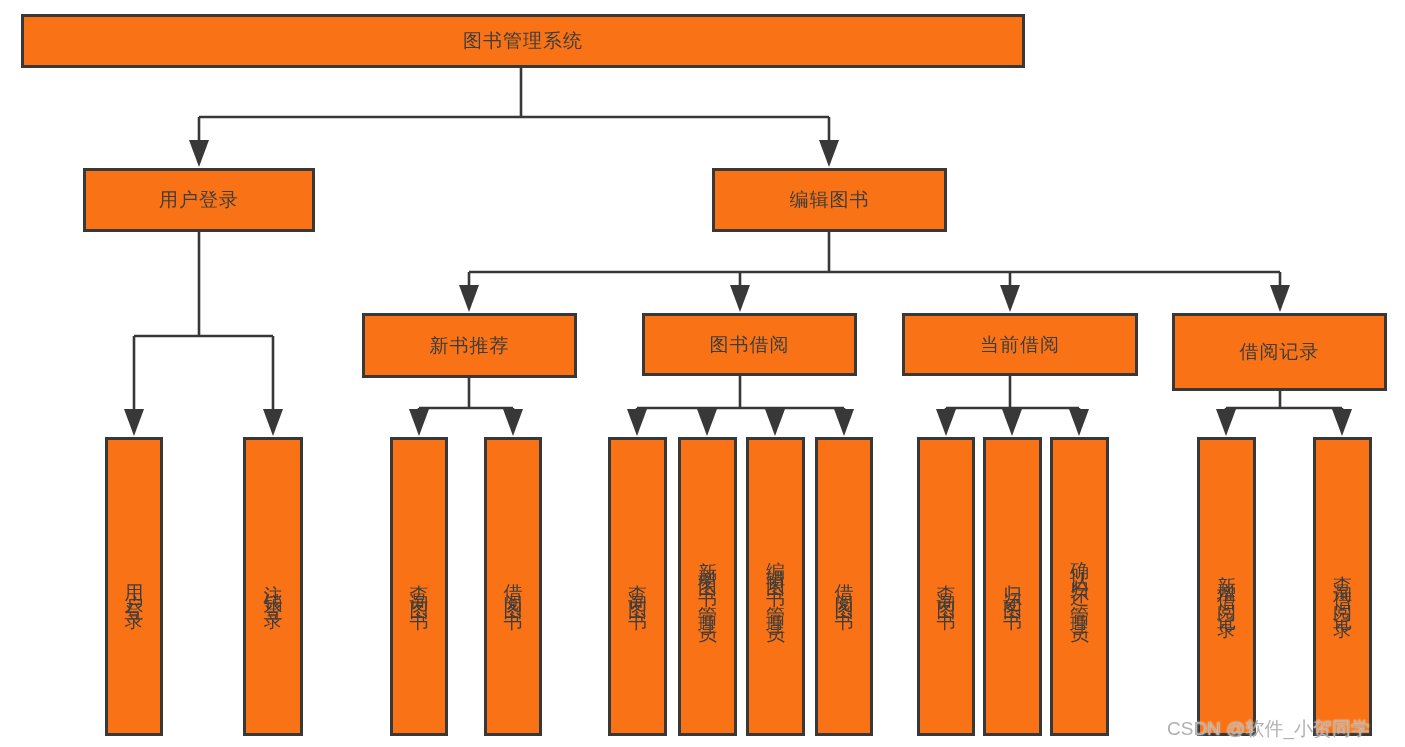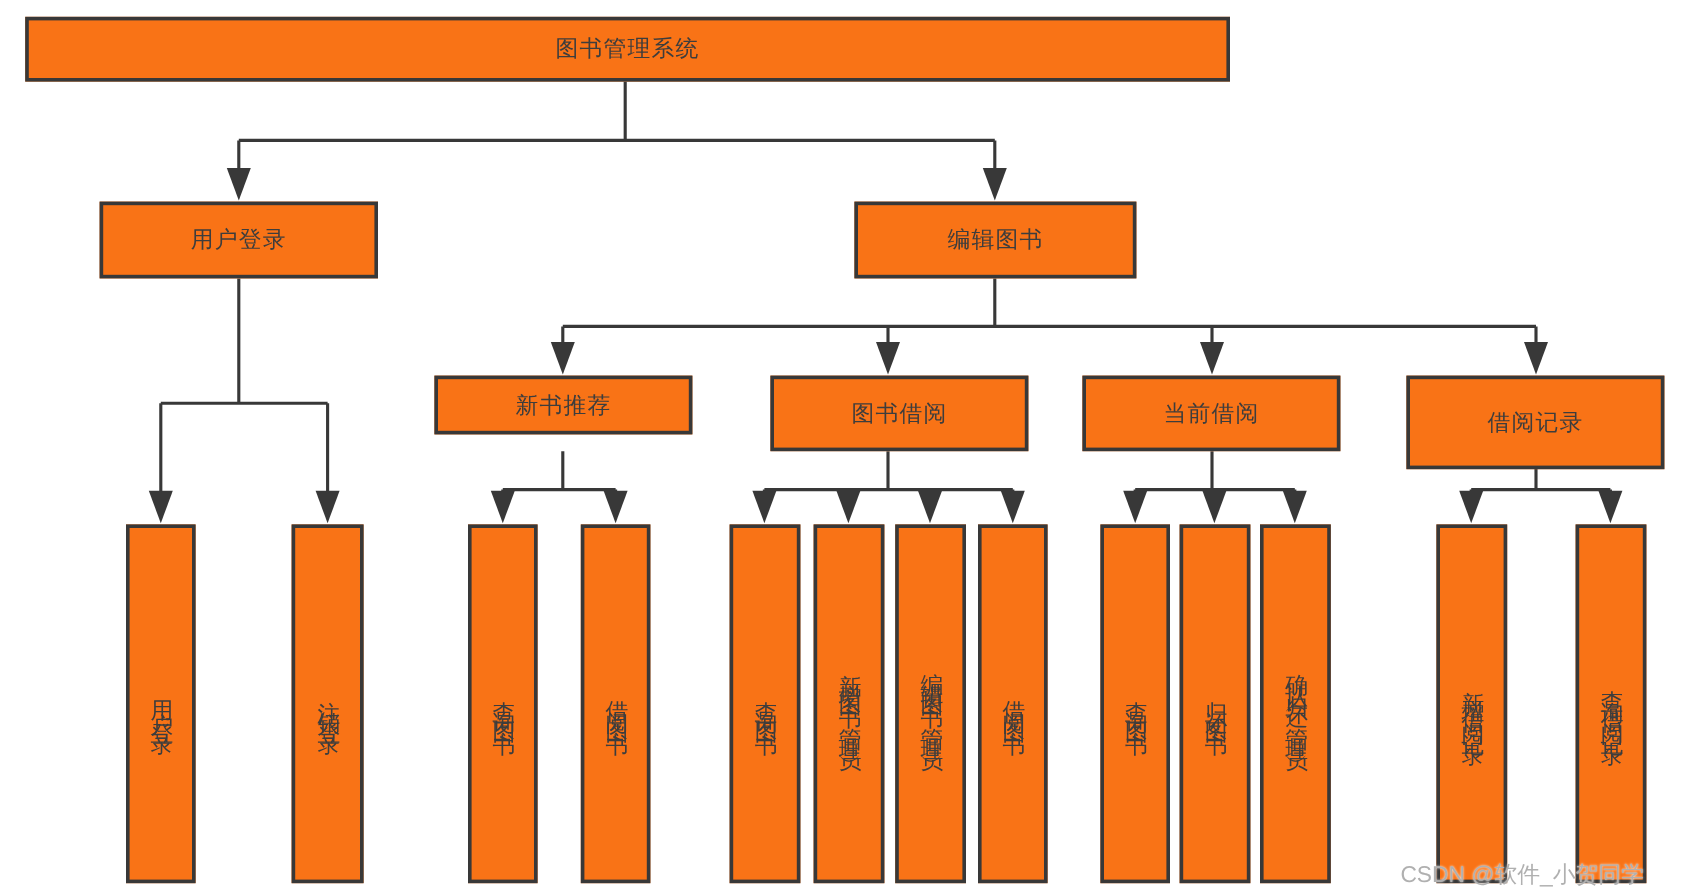--- a/index.html
+++ b/index.html
@@ -107,27 +107,27 @@
     <span>图书管理系统</span>
   </div>
 
   <div class="box hbox" style="left:83px; top:168px; width:232px; height:64px;">
     <span>用户登录</span>
   </div>
   <div class="box hbox" style="left:712px; top:168px; width:235px; height:64px;">
     <span>编辑图书</span>
   </div>
 
-  <div class="box hbox" style="left:362px; top:313px; width:215px; height:49px;text-align:center;">
+  <div class="box hbox" style="left:362px; top:313px; width:215px; height:65px;text-align:center;">
     <span>新书推荐</span>
   </div>
   <div class="box hbox" style="left:642px; top:313px; width:215px; height:63px;">
     <span>图书借阅</span>
   </div>
-  <div class="box hbox" style="left:902px; top:313px; width:215px; height:63px;">
+  <div class="box hbox" style="left:902px; top:313px; width:236px; height:63px;">
     <span>当前借阅</span>
   </div>
   <div class="box hbox" style="left:1172px; top:313px; width:215px; height:78px;">
     <span>借阅记录</span>
   </div>
 
   <div class="box leaf" style="left:105px; top:437px; width:58px; height:299px;">
     <span>用户登录</span>
   </div>
   <div class="box leaf" style="left:243px; top:437px; width:60px; height:299px;">

